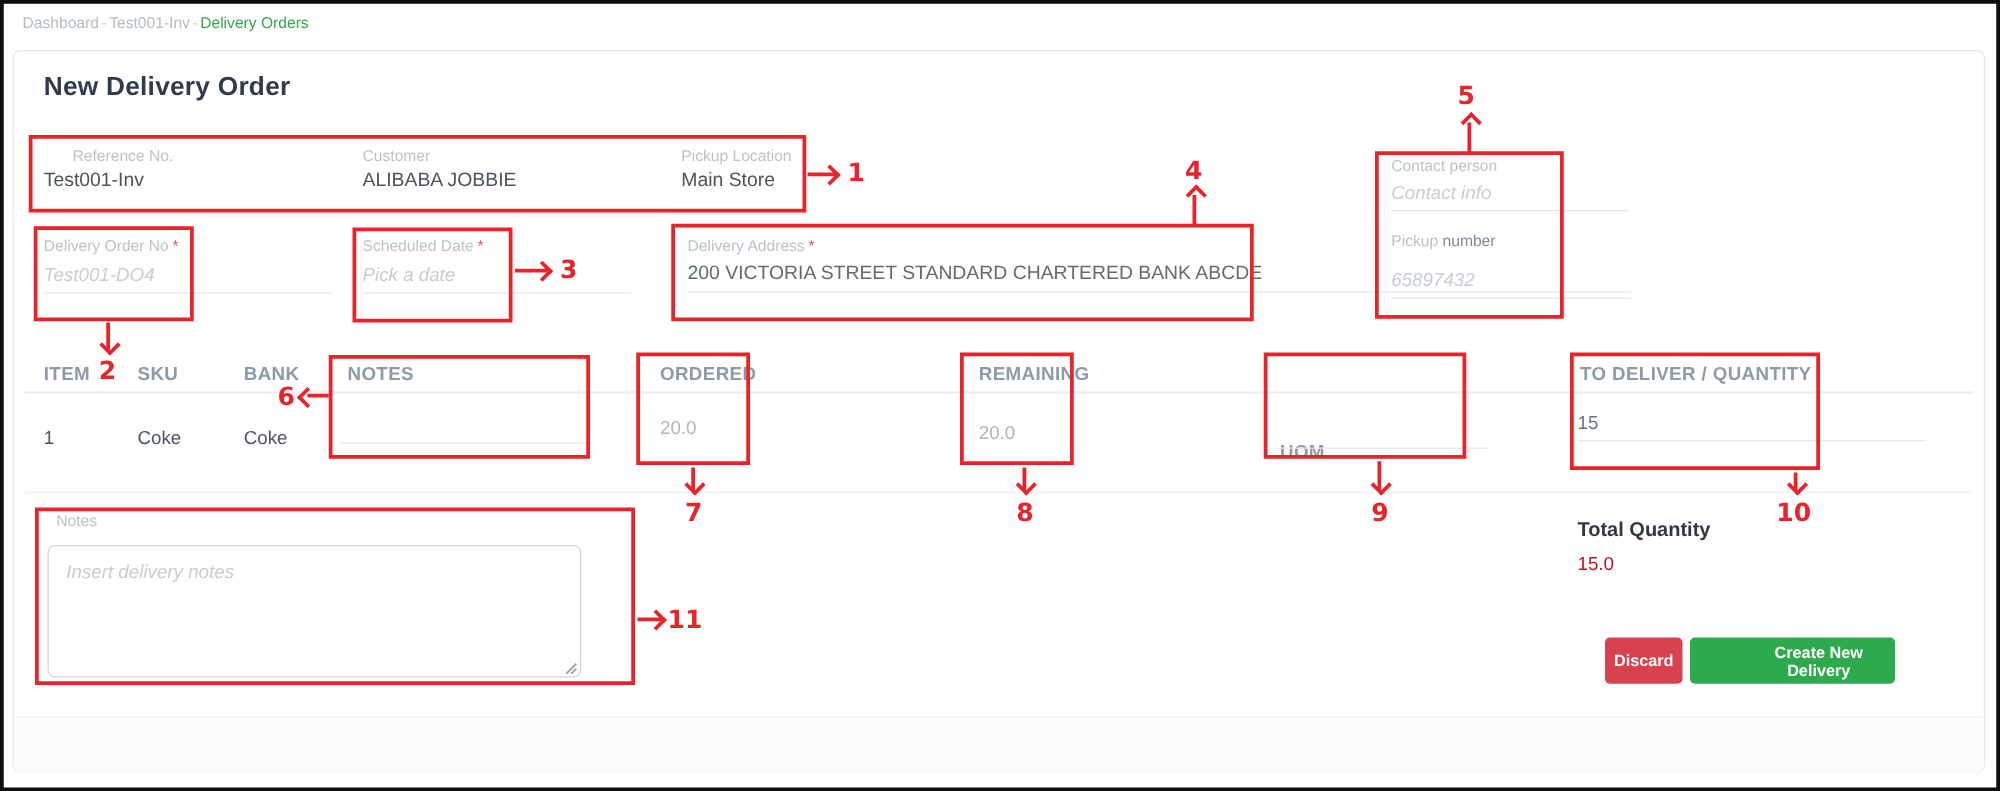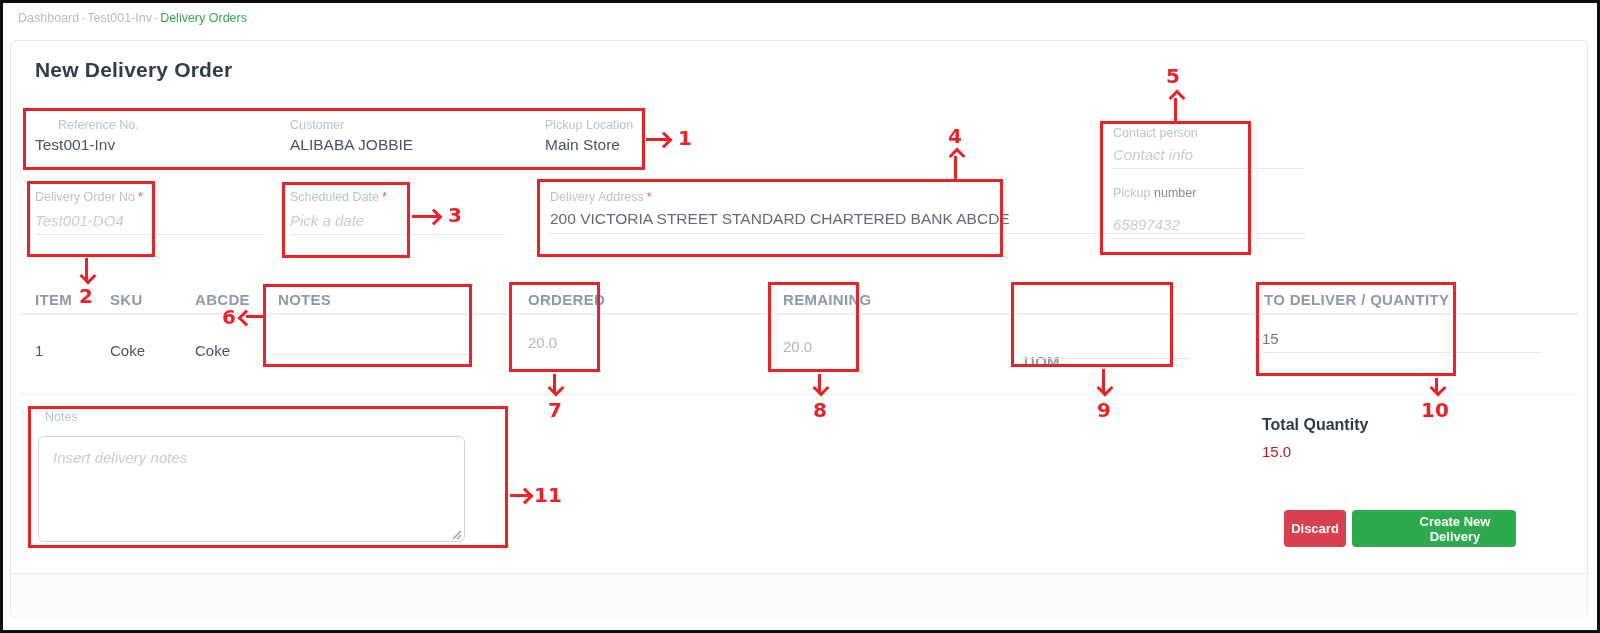--- a/index.html
+++ b/index.html
@@ -92,21 +92,21 @@
 </div>
 <input class="field" style="left: 290px; top: 212px; width: 215px;" placeholder="Pick a date">
 
 <div class="flabel" style="left:550px;top:190px;">
   <span>Delivery Address</span><span class="req">*</span>
 </div>
 <input class="field addr" style="left: 550px; top: 210px; width: 755px;" value="200 VICTORIA STREET STANDARD CHARTERED BANK ABCDE">
 
 <div class="th" style="left:35px;top:291px;">ITEM</div>
 <div class="th" style="left:110px;top:291px;">SKU</div>
-<div class="th" style="left:195px;top:291px;">ABCDE</div>
+<div class="th" style="left:195px;top:291px;">BANK</div>
 <div class="th" style="left:278px;top:291px;">NOTES</div>
 <div class="th" style="left:528px;top:291px;">ORDERED</div>
 <div class="th" style="left:783px;top:291px;">REMAINING</div>
 <div class="th" style="left:1024px;top:305px;margin-top:48px;">UOM</div>
 <div class="th" style="left:1264px;top:291px;">TO DELIVER / QUANTITY</div>
 <div class="hdr-divider"></div>
 
 <div>
   <div class="cell" style="left:35px;top:342px;">1</div>
   <div class="cell" style="left:110px;top:342px;">Coke</div>

